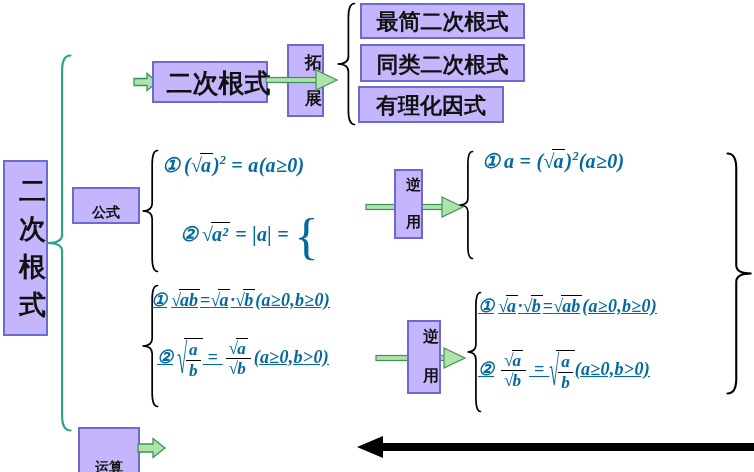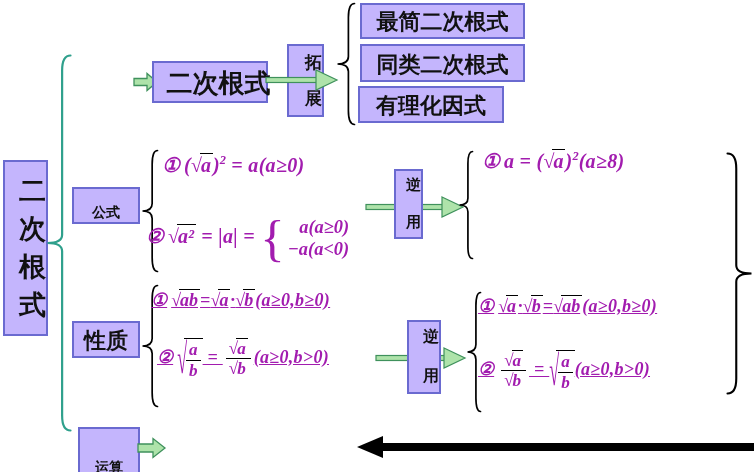--- a/index.html
+++ b/index.html
@@ -14,21 +14,21 @@
   }
   .vbox{flex-direction:column;justify-content:space-between;padding:5px 0;}
   .rootbox{flex-direction:column;justify-content:space-around;padding:10px 0;}
   .rootbox span{display:block;line-height:1;}
   svg{position:absolute;overflow:visible;}
   .brace path{fill:none;stroke:#000;stroke-width:1.7;stroke-linecap:round;}
   .brace.teal path{stroke:var(--brace-teal,#2fa08c);stroke-width:2.2;}
   .brace.thick path{stroke-width:2.1;}
   .formula{
     position:absolute;font-weight:bold;font-style:italic;white-space:nowrap;
-    font-size:20px;line-height:1.15;color:#a21caf;
+    font-size:20px;line-height:1.15;color:#0369a1;
   }
   .formula.small{font-size:18px;text-decoration:underline;}
   .mnum{margin-right:4px;font-style:italic;}
   .mtxt{letter-spacing:0.3px;}
   .rsign{font-style:normal;font-weight:bold;}
   .rn{border-top:1.7px solid #000;padding:0 2px 0 1px;margin-left:-2px;}
   .msup{font-size:0.62em;font-style:italic;}
   .cases{display:inline-flex;align-items:center;vertical-align:middle;}
   .cbrace{font-style:normal;font-weight:400;font-size:2.55em;line-height:0.8;margin-right:3px;}
   .crows{display:inline-flex;flex-direction:column;font-size:0.92em;line-height:1.2;}
@@ -83,43 +83,36 @@
     <span>同类二次根式</span>
   </div>
 
   <div class="nbox" style="left:72px;top:187px;width:68px;height:37px;font-size:14px;">
     <span>公式</span>
   </div>
   <svg class="brace" style="left:141px;top:149px;" width="18" height="124" viewBox="0 0 18 124">
       <path d="M 16.5 1.5 Q 11.16 1.5 11.16 15.14 L 11.16 54.498 Q 11.16 62 1.5 62 Q 11.16 62 11.16 69.502 L 11.16 108.86 Q 11.16 122.5 16.5 122.5"></path>
     </svg>
   <div class="formula" style="left:162px;top:153px;"><span class="mnum">①</span><span class="mtxt">(</span><span class="rad"><span class="rsign">√</span><span class="rn">a</span></span><span class="mtxt">)</span><sup class="msup">2</sup><span class="mtxt"> = a(a≥0)</span></div>
-  <div class="formula" style="left:146px;top:216px;text-align:right;"><span class="mnum">②</span><span class="rad"><span class="rsign">√</span><span class="rn">a²</span></span><span class="mtxt"> = |a| = </span><span class="cases">
+  <div class="formula" style="left:180px;top:216px;"><span class="mnum">②</span><span class="rad"><span class="rsign">√</span><span class="rn">a²</span></span><span class="mtxt"> = |a| = </span><span class="cases">
         <span class="cbrace">{</span>
-        <span class="crows">
-          <span class="crow">a(a≥0)</span>
-          <span class="crow">−a(a&lt;0)</span>
-        </span>
       </span></div>
   <svg style="left:366px;top:194px;" width="98" height="26" viewBox="0 0 98 26">
     <rect x="0" y="10.5" width="78" height="5" style="fill:var(--arrow-fill);stroke:var(--arrow-stroke);stroke-width:1.2;"></rect>
     <polygon points="76,3 97,13 76,23" style="fill:var(--arrow-fill);stroke:var(--arrow-stroke);stroke-width:1.2;"></polygon>
   </svg>
   <div class="nbox vbox" style="left:394px;top:169px;width:29px;height:70px;font-size:15px;">
     <span>逆</span>
     <span>用</span>
   </div>
   <svg class="brace" style="left:458px;top:150px;" width="16" height="110" viewBox="0 0 16 110">
       <path d="M 14.5 1.5 Q 9.92 1.5 9.92 13.6 L 9.92 48.345 Q 9.92 55 1.5 55 Q 9.92 55 9.92 61.655 L 9.92 96.4 Q 9.92 108.5 14.5 108.5"></path>
     </svg>
-  <div class="formula" style="left:482px;top:149px;"><span class="mnum">①</span><span class="mtxt">a = (</span><span class="rad"><span class="rsign">√</span><span class="rn">a</span></span><span class="mtxt">)</span><sup class="msup">2</sup><span class="mtxt">(a≥8)</span></div>
+  <div class="formula" style="left:482px;top:149px;"><span class="mnum">①</span><span class="mtxt">a = (</span><span class="rad"><span class="rsign">√</span><span class="rn">a</span></span><span class="mtxt">)</span><sup class="msup">2</sup><span class="mtxt">(a≥0)</span></div>
 
-  <div class="nbox" style="left:72px;top:321px;width:68px;height:37px;font-size:22px;">
-    <span>性质</span>
-  </div>
   <svg class="brace" style="left:141px;top:284px;" width="18" height="124" viewBox="0 0 18 124">
       <path d="M 16.5 1.5 Q 11.16 1.5 11.16 15.14 L 11.16 54.498 Q 11.16 62 1.5 62 Q 11.16 62 11.16 69.502 L 11.16 108.86 Q 11.16 122.5 16.5 122.5"></path>
     </svg>
   <div class="formula small" style="left:151px;top:290px;"><span class="mnum">①</span><span class="rad"><span class="rsign">√</span><span class="rn">ab</span></span><span class="mtxt">=</span><span class="rad"><span class="rsign">√</span><span class="rn">a</span></span><span class="mtxt">·</span><span class="rad"><span class="rsign">√</span><span class="rn">b</span></span><span class="mtxt">(a≥0,b≥0)</span></div>
   <div class="formula small" style="left:157px;top:338px;"><span class="mnum">②</span><span class="bigrad">
         <span class="bigsign">√</span>
         <span class="brn"><span class="frac">
             <span class="fn">a</span>
             <span class="fd">b</span>
           </span></span>

